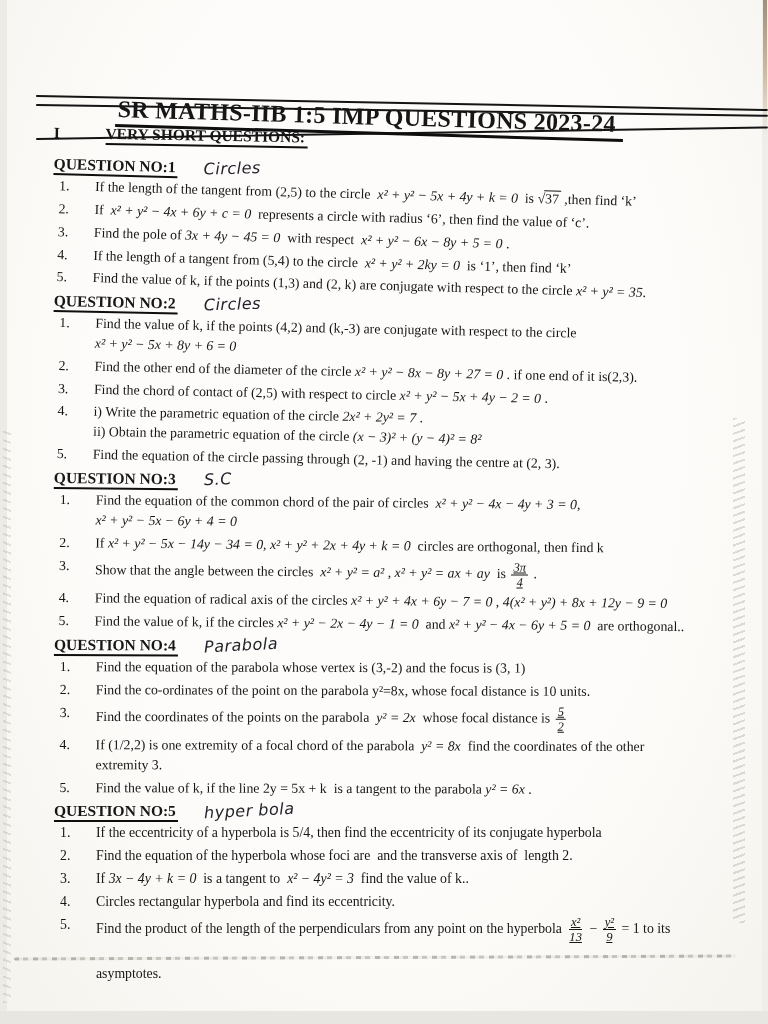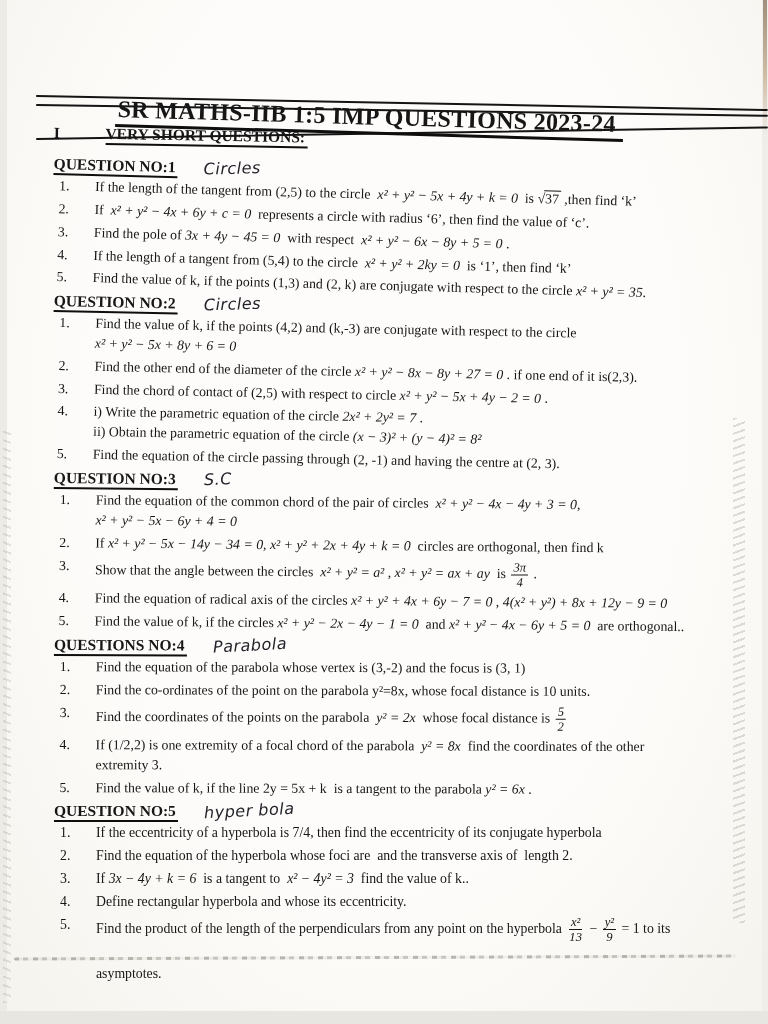--- a/index.html
+++ b/index.html
@@ -43,21 +43,21 @@
   .sec4{transform:rotate(0deg);}
   .sec-head{font-weight:bold;font-size:15.5px;margin:4px 0 3px;}
   .sec-head .hd{border-bottom:2px solid #0e0e0e;padding:0 2px 1px 0;}
   .note{display:inline-block;margin-left:26px;font-family:"DejaVu Sans",sans-serif;font-style:italic;
         font-weight:400;font-size:16px;letter-spacing:.5px;color:#23232b;transform:rotate(-3deg);}
   .qrow{display:flex;margin:1px 0 3px;font-size:13.8px;line-height:1.44;padding-left:6px;}
   .qnum{flex:0 0 36px;width:36px;}
   .qtext{flex:1;white-space:pre-wrap;}
   .mi{font-style:italic;}
   .frac{display:inline-flex;flex-direction:column;align-items:center;vertical-align:middle;
-        line-height:1.12;font-style:italic;font-size:12.6px;margin:0 2px;}
+        line-height:1.12;font-style:italic;font-size:12.6px;margin:0 2px;text-decoration:underline;}
   .frac .num{border-bottom:1.3px solid #161616;padding:0 2px;}
   .frac .den{padding:0 2px;}
   .sqrt{white-space:nowrap;font-style:normal;}
   .sqrt .rad{border-top:1.3px solid #161616;padding:0 2px 0 1px;margin-left:-1px;}
 </style>
 </head>
 <body>
 
 <div class="page">
 
@@ -163,21 +163,21 @@
           </div>
           <div class="qrow">
             <span class="qnum">5.</span>
             <span class="qtext">Find the value of k, if the circles <span class="mi">x² + y² − 2x − 4y − 1 = 0</span>  and <span class="mi">x² + y² − 4x − 6y + 5 = 0</span>  are orthogonal..</span>
           </div>
         </div>
     </div>
 
     <div class="section sec3">
       <div class="sec-head">
-        <span class="hd">QUESTIONS NO:4</span><span class="note">Parabola</span>
+        <span class="hd">QUESTION NO:4</span><span class="note">Parabola</span>
       </div>
       <div class="items">
           <div class="qrow">
             <span class="qnum">1.</span>
             <span class="qtext">Find the equation of the parabola whose vertex is (3,-2) and the focus is (3, 1)</span>
           </div>
           <div class="qrow">
             <span class="qnum">2.</span>
             <span class="qtext">Find the co-ordinates of the point on the parabola y²=8x, whose focal distance is 10 units.</span>
           </div>
@@ -197,33 +197,33 @@
         </div>
     </div>
 
     <div class="section sec4">
       <div class="sec-head">
         <span class="hd">QUESTION NO:5</span><span class="note">hyper bola</span>
       </div>
       <div class="items">
           <div class="qrow">
             <span class="qnum">1.</span>
-            <span class="qtext">If the eccentricity of a hyperbola is 7/4, then find the eccentricity of its conjugate hyperbola</span>
+            <span class="qtext">If the eccentricity of a hyperbola is 5/4, then find the eccentricity of its conjugate hyperbola</span>
           </div>
           <div class="qrow">
             <span class="qnum">2.</span>
             <span class="qtext">Find the equation of the hyperbola whose foci are  and the transverse axis of  length 2.</span>
           </div>
           <div class="qrow">
             <span class="qnum">3.</span>
-            <span class="qtext">If <span class="mi">3x − 4y + k = 6</span>  is a tangent to  <span class="mi">x² − 4y² = 3</span>  find the value of k..</span>
-          </div>
-          <div class="qrow">
-            <span class="qnum">4.</span>
-            <span class="qtext">Define rectangular hyperbola and whose its eccentricity.</span>
+            <span class="qtext">If <span class="mi">3x − 4y + k = 0</span>  is a tangent to  <span class="mi">x² − 4y² = 3</span>  find the value of k..</span>
+          </div>
+          <div class="qrow">
+            <span class="qnum">4.</span>
+            <span class="qtext">Circles rectangular hyperbola and find its eccentricity.</span>
           </div>
           <div class="qrow">
             <span class="qnum">5.</span>
             <span class="qtext">Find the product of the length of the perpendiculars from any point on the hyperbola <span class="frac"><span class="num">x²</span><span class="den">13</span></span> − <span class="frac"><span class="num">y²</span><span class="den">9</span></span> = 1 to its
 
 asymptotes.</span>
           </div>
         </div>
     </div>
   </div>

